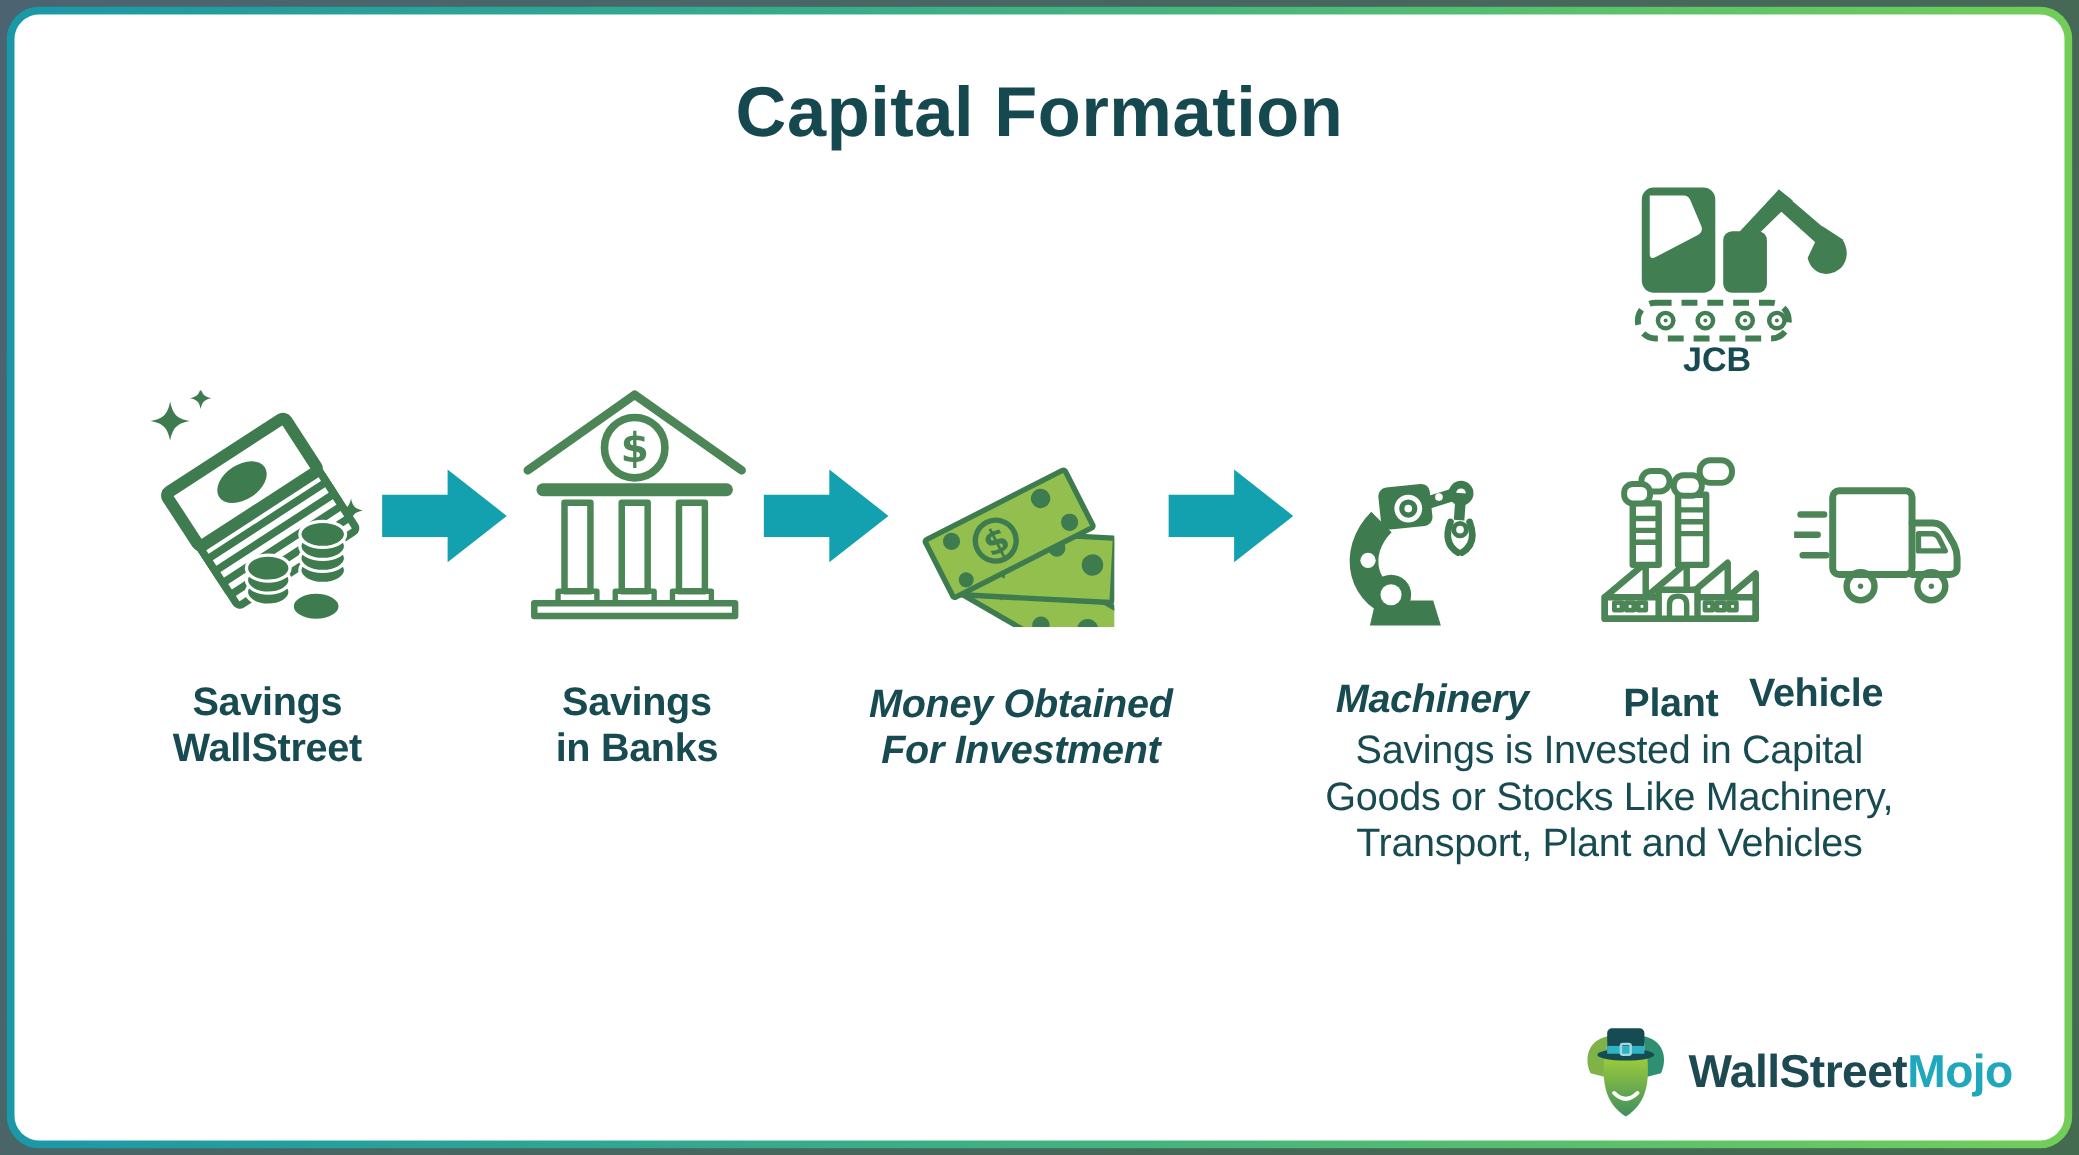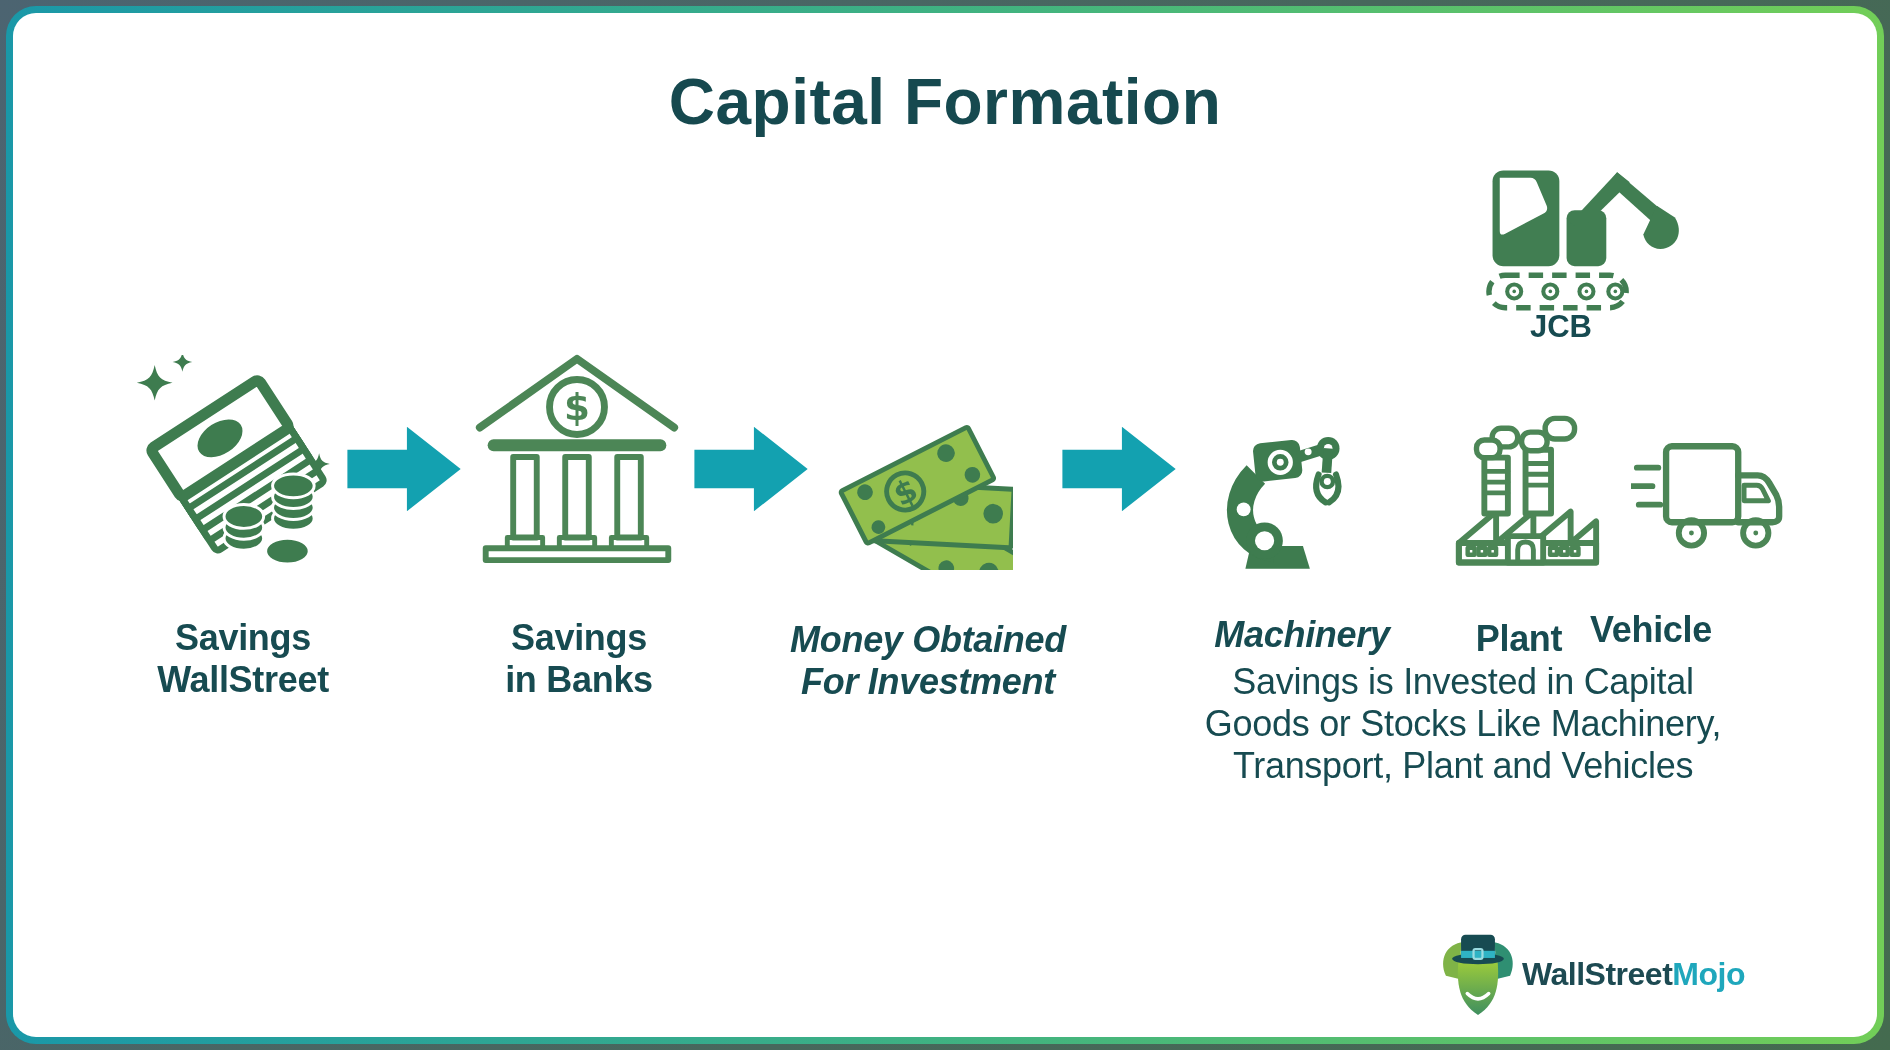--- a/index.html
+++ b/index.html
@@ -36,21 +36,21 @@
   .jcb-label { position:absolute; left:1448px; top:296px; width:200px;
     text-align:center; font-size:31px; font-weight:700; color:#174b51; }
 
   .caption {
     position:absolute; left:1120px; top:648px; width:660px;
     text-align:center; font-weight:400; color:#174b51;
     font-size:36px; line-height:42px; letter-spacing:-0.3px;
   }
 
   .logo { position:absolute; left:1424px; top:916px; display:flex; align-items:center; }
-  .logo-text { font-size:32px; font-weight:800; letter-spacing:-0.5px; margin-left:3px; }
+  .logo-text { font-size:42px; font-weight:800; letter-spacing:-0.5px; margin-left:16px; }
   .logo-part1 { color:#1d4a52; }
   .logo-part2 { color:#1fa7bc; }
 
   svg { display:block; }
 </style>
 </head>
 <body>
 
 <div class="canvas">
   <div class="card">

